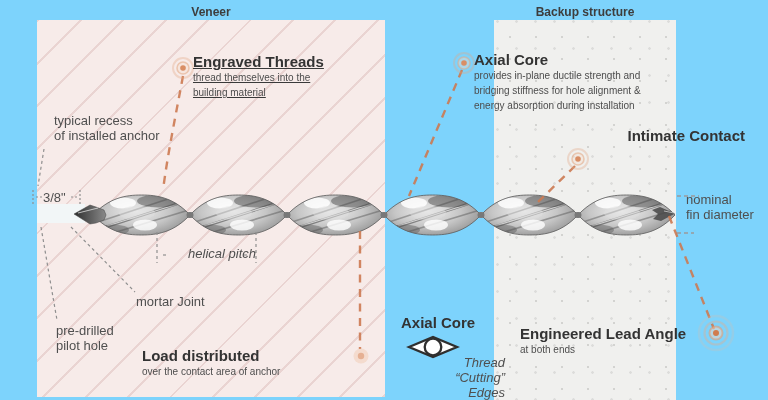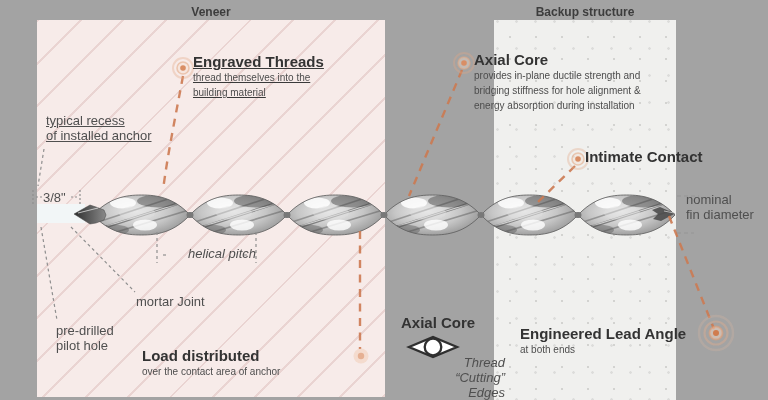--- a/index.html
+++ b/index.html
@@ -1,17 +1,17 @@
 <!DOCTYPE html>
 <html><head>
 <meta charset="utf-8">
 <style>
   html,body{margin:0;padding:0;background:#fff;}
   .canvas{
-    position:relative;width:768px;height:400px;background:#a3a3a3;overflow:hidden;
+    position:relative;width:768px;height:400px;background:#7dd3fc;overflow:hidden;
     font-family:"Liberation Sans","DejaVu Sans",sans-serif;color:#3a3a3a;
   }
   .region{position:absolute;top:20px;}
   .region-veneer{
     left:37px;width:348px;height:377px;background-color:#f7ebe9;
     background-image:repeating-linear-gradient(135deg, rgba(203,158,156,0.30) 0 2px, transparent 2px 30px);
   }
   .region-backup{
     left:494px;width:182px;height:380px;background-color:#f0f0ee;
     background-image:
@@ -160,42 +160,42 @@
 building material</div>
   </div>
 
   <div class="abs" style="left:474px;top:51px;width:250px;">
     <div class="title">Axial Core</div>
     <div class="body">provides in-plane ductile strength and
 bridging stiffness for hole alignment &amp;
 energy absorption during installation</div>
   </div>
 
-  <div class="abs" style="left:585px;top:148px;width:160px;">
+  <div class="abs" style="left:585px;top:127px;width:160px;text-align:right;">
     <div class="title">Intimate Contact</div>
   </div>
 
   <div class="abs ta-r" style="left:142px;top:347px;width:200px;">
     <div class="title">Load distributed</div>
     <div class="body">over the contact area of anchor</div>
   </div>
 
   <div class="abs ta-r" style="left:520px;top:325px;width:196px;">
     <div class="title">Engineered Lead Angle</div>
     <div class="body">at both ends</div>
   </div>
 
   <div class="abs" style="left:401px;top:314px;width:90px;">
     <div class="title">Axial Core</div>
   </div>
   <div class="abs ta-c small" style="left:425px;top:355px;width:80px;">Thread
 “Cutting”
 Edges</div>
 
-  <div class="abs small" style="left:46px;top:113px;text-decoration:underline;">typical recess
+  <div class="abs small" style="left:54px;top:113px;">typical recess
 of installed anchor</div>
   <div class="abs small" style="left:43px;top:190px;">3/8"</div>
   <div class="abs small ta-c" style="left:156px;top:246px;width:100px;">helical pitch</div>
   <div class="abs small" style="left:136px;top:294px;">mortar Joint</div>
   <div class="abs small" style="left:56px;top:323px;">pre-drilled
 pilot hole</div>
   <div class="abs small" style="left:686px;top:192px;">nominal
 fin diameter</div>
 
 </div>

